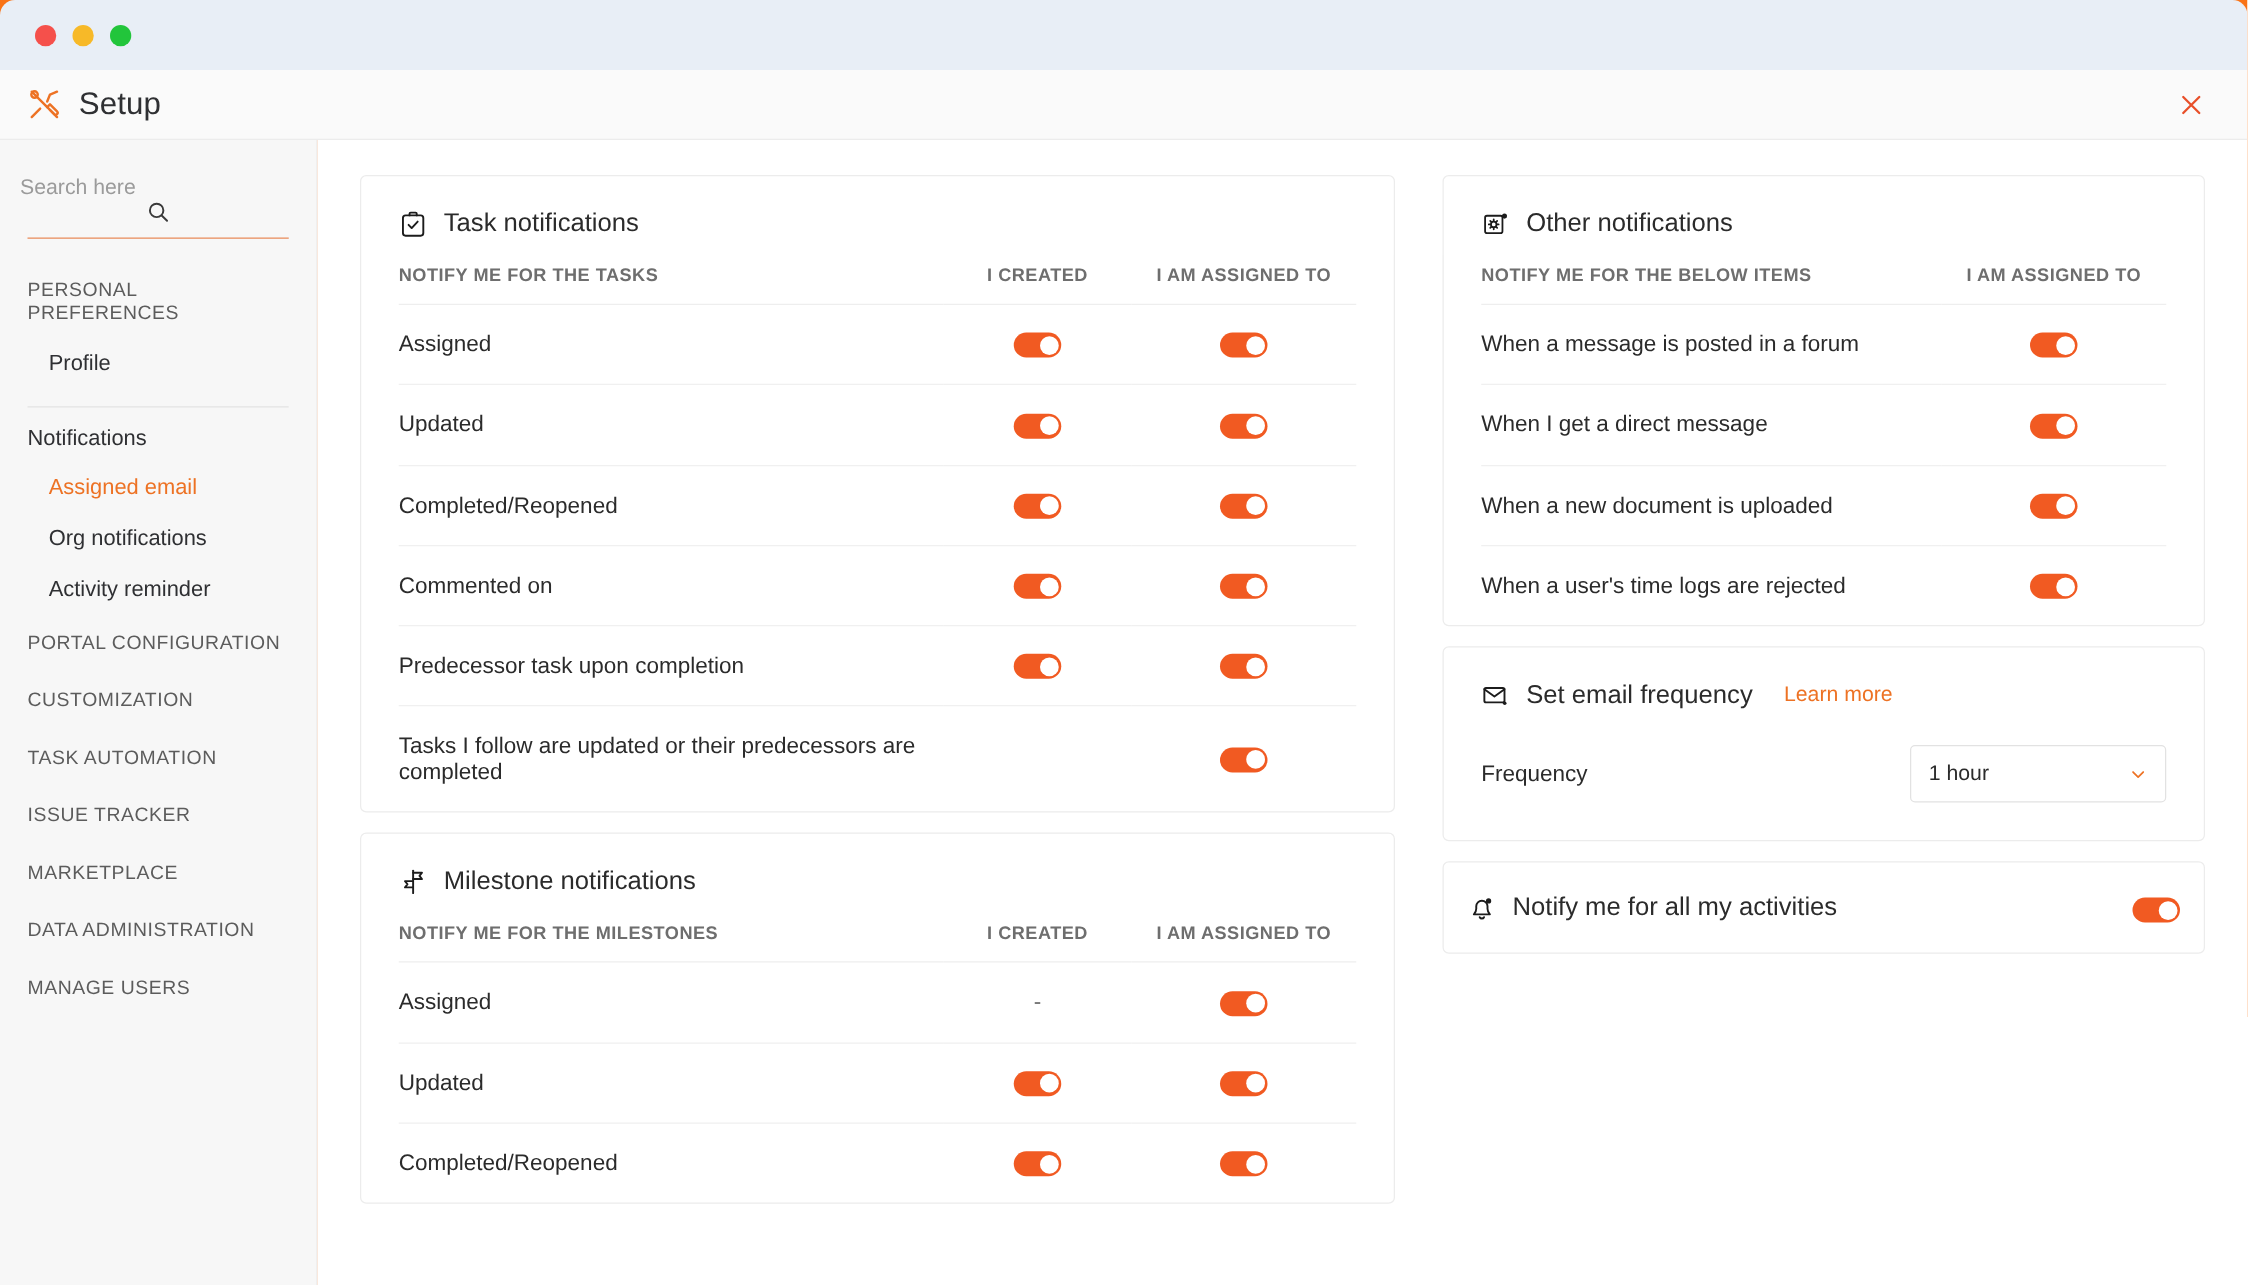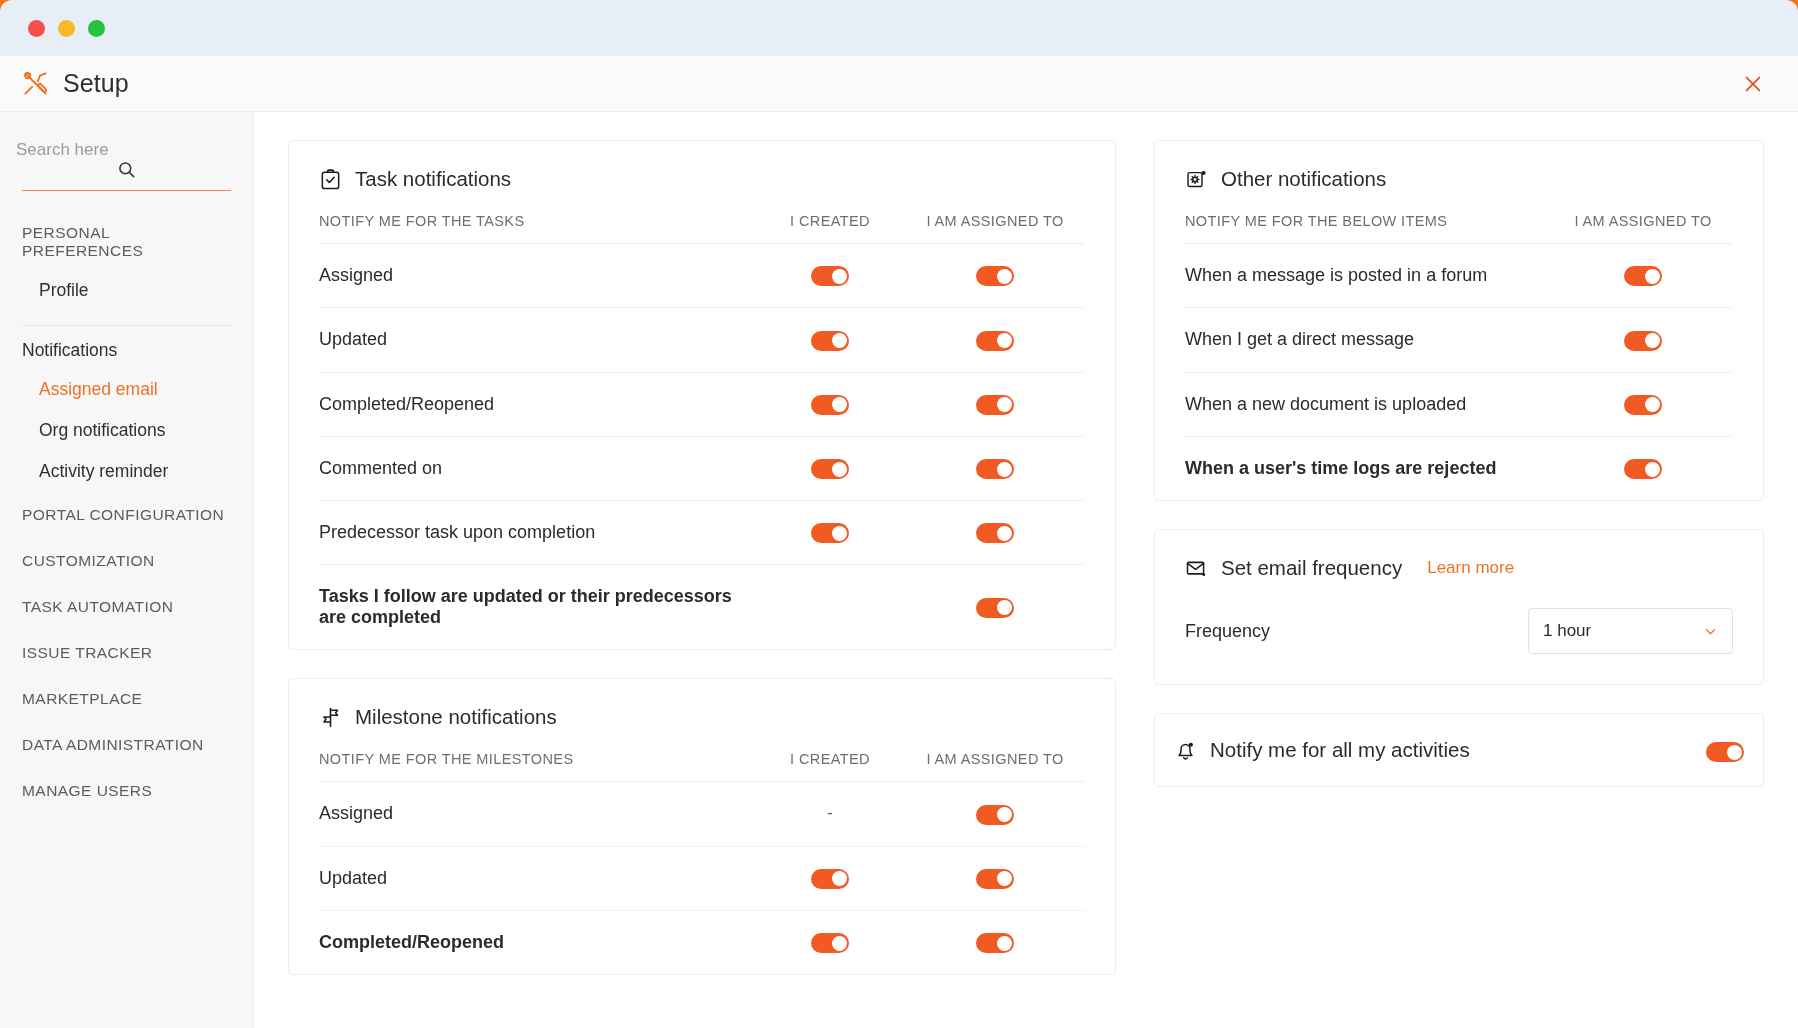--- a/index.html
+++ b/index.html
@@ -131,58 +131,58 @@
     overflow: hidden;
   }
   .col-left  { width: 828px; flex: 0 0 828px; }
   .col-right { width: 610px; flex: 0 0 610px; }
 
   .card {
     background: #ffffff;
     border: 1px solid #ececec;
     border-radius: 5px;
     padding: 0 30px;
-    margin-bottom: 28px;
+    margin-bottom: 16px;
   }
   .card-head {
     display: flex;
     align-items: center;
     gap: 13px;
     padding: 26px 0 22px 0;
   }
   .card-title {
     font-size: 20.5px;
     color: #2b2b2b;
   }
   .learn-more {
     font-size: 17px;
     color: #ed7224;
     margin-left: 12px;
     cursor: pointer;
   }
 
   table.grid { width: 100%; border-collapse: collapse; }
   table.grid th {
-    font-weight: normal;
+    font-weight: bold;
     font-size: 14.5px;
     letter-spacing: .4px;
     color: #6e6e6e;
     text-align: left;
     padding: 0 0 14px 0;
     border-bottom: 1px solid #eeeeee;
   }
   table.grid th.c { text-align: center; }
   table.grid td {
     font-size: 18px;
     color: #2b2b2b;
     padding: 21px 0;
     border-bottom: 1px solid #f0f0f0;
   }
   table.grid td.c { text-align: center; }
-  table.grid tr:last-child td { border-bottom: 0; font-weight: bold; }
+  table.grid tr:last-child td { border-bottom: 0; }
   .col-created  { width: 150px; }
   .col-assigned { width: 180px; }
   .dash { color: #6e6e6e; font-size: 18px; }
 
   
   .toggle {
     display: inline-block;
     width: 38px; height: 20px;
     border-radius: 10px;
     background: #f15a22;

